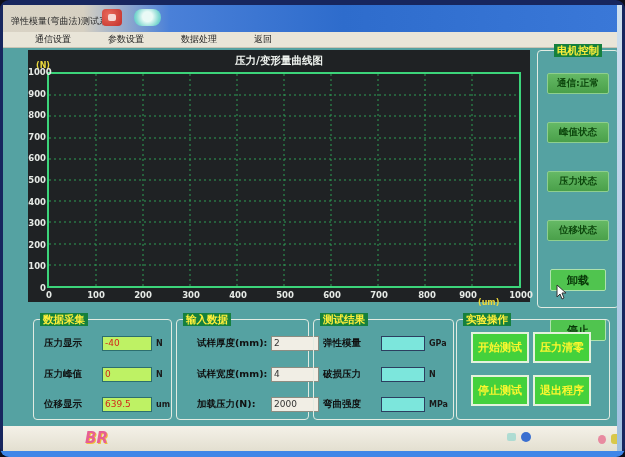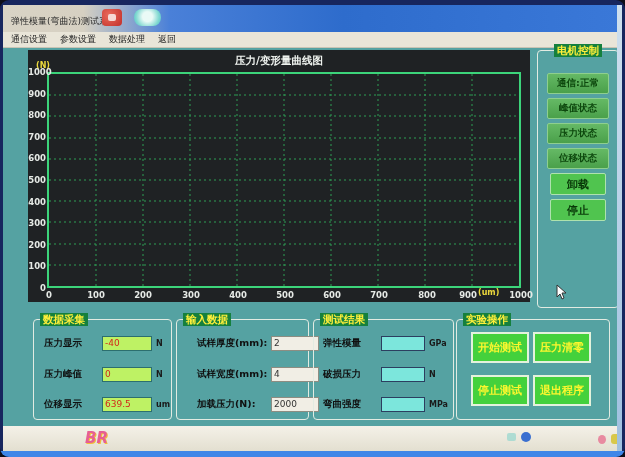--- a/index.html
+++ b/index.html
@@ -11,40 +11,40 @@
   .title-text{position:absolute;left:8px;top:10px;font-size:9px;color:#2b2b2b;white-space:nowrap;}
   .dicon{position:absolute;top:4px;}
   .dicon.red{left:99px;width:20px;height:17px;border-radius:4px;
     background:radial-gradient(circle at 35% 35%,#e86a5a,#c22f2a);}
   .dicon.red::after{content:"";position:absolute;left:6px;top:5px;width:8px;height:7px;background:#f6d9d4;border-radius:2px;}
   .dicon.teal{left:131px;width:27px;height:17px;border-radius:8px;
     background:radial-gradient(circle at 50% 45%,#eafaf6 30%,#7fd8d0 70%,#49b8c8);}
   
   .menubar{position:absolute;left:3px;top:32px;width:618px;height:16px;background:#e9e5d8;
     display:flex;align-items:center;gap:13px;padding-left:8px;box-sizing:border-box;border-bottom:1px solid #c9c4b4;}
-  .menu-item{font-size:9px;color:#222;cursor:default;}
+  .menu-item{font-size:9px;color:#222;cursor:default;margin-left:24px;}
   
   .main{position:absolute;left:3px;top:48px;width:618px;height:378px;background:#55a2a2;}
   
   .chartbox{position:absolute;left:25px;top:2px;width:502px;height:252px;background:#1f2224;}
   .chart-title{position:absolute;top:4px;left:0;width:100%;text-align:center;font-size:10.5px;font-weight:bold;color:#eef2ee;}
   .plot{position:absolute;left:19px;top:22px;width:474px;height:216px;border:2px solid #3cd47a;box-sizing:border-box;}
   .yt{position:absolute;left:0;width:18px;text-align:right;font-size:8.5px;font-weight:bold;color:#e6eae6;line-height:10px;}
   .xt{position:absolute;top:240px;width:30px;text-align:center;font-size:8.5px;font-weight:bold;color:#e6eae6;}
   .unit{position:absolute;color:#ecd93c;font-size:8px;font-weight:bold;}
-  .unit-n{left:8px;top:11px;} .unit-um{left:450px;top:238px;}
+  .unit-n{left:8px;top:11px;} .unit-um{left:450px;top:248px;}
   
   .gbox{position:absolute;border:1px solid #e2ebe2;border-radius:4px;}
   .gtitle{position:absolute;top:-7px;background:#15803d;color:#ffef3a;font-size:10.5px;font-weight:bold;
     padding:0 3px;white-space:nowrap;line-height:13px;}
   .gtitle.center{left:50%;transform:translateX(-50%);}
   .gtitle.left{left:6px;}
   
   .motor{left:534px;top:2px;width:80px;height:256px;}
-  .mcol{display:flex;flex-direction:column;align-items:center;padding-top:22px;gap:4px;}
+  .mcol{display:flex;flex-direction:column;align-items:center;padding-top:22px;gap:28px;}
   .sbtn{width:62px;height:21px;background:linear-gradient(180deg,#65b965,#4aa04a);border:1px solid #8ecf8e;
     color:#0d470d;font-size:9.5px;font-weight:bold;display:flex;align-items:center;justify-content:center;
     border-radius:2px;box-sizing:border-box;cursor:pointer;}
   .abtn{width:56px;height:22px;background:#50c44f;border:1px solid #aee2ae;color:#083808;font-size:11px;
     font-weight:bold;display:flex;align-items:center;justify-content:center;border-radius:2px;box-sizing:border-box;cursor:pointer;}
   
   .p-acq{left:30px;top:271px;width:137px;height:99px;}
   .p-input{left:173px;top:271px;width:131px;height:99px;}
   .p-result{left:310px;top:271px;width:139px;height:99px;}
   .p-exp{left:453px;top:271px;width:152px;height:99px;}

